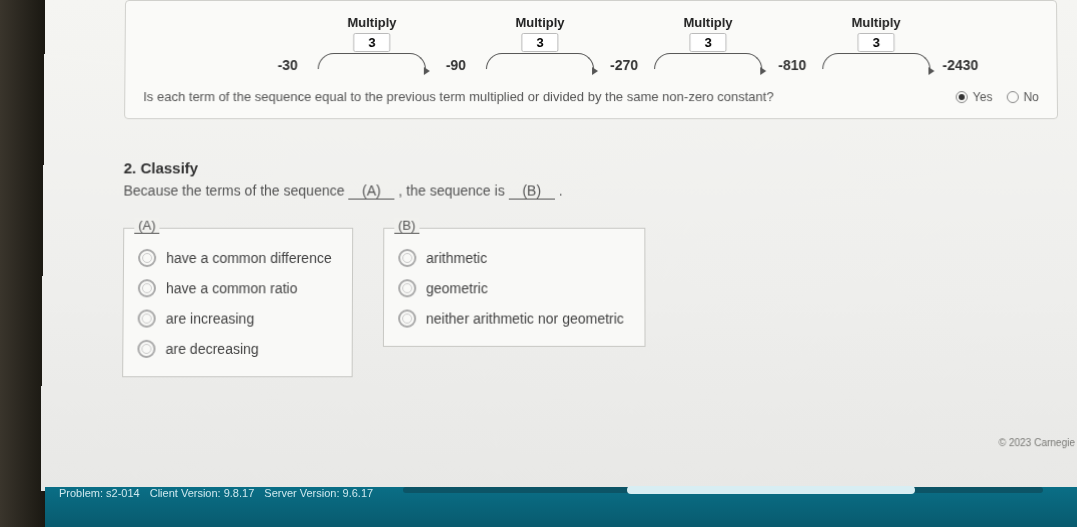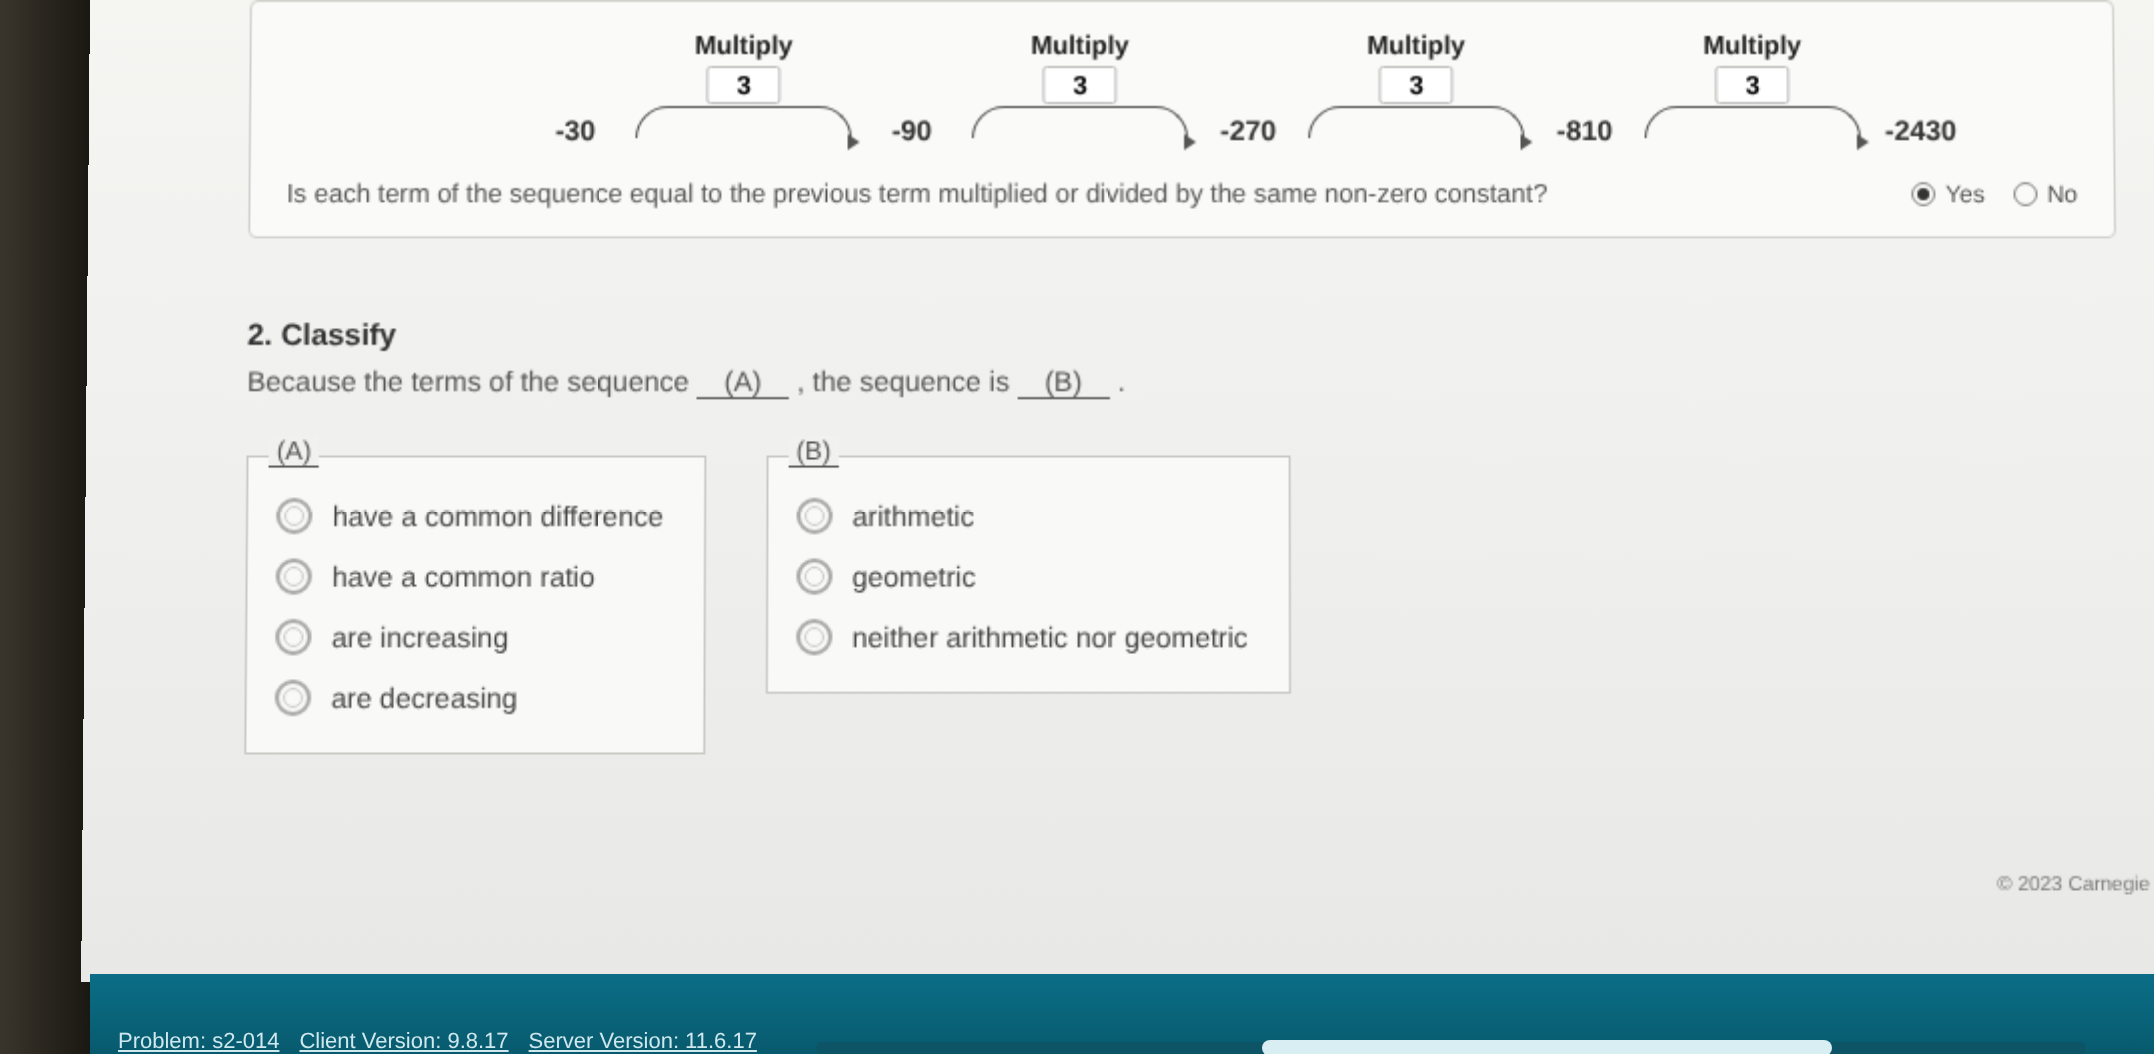--- a/index.html
+++ b/index.html
@@ -183,24 +183,23 @@
   }
   
   .footer {
     position: absolute;
     left: 45px; right: 0; bottom: 0;
     height: 40px;
     background: linear-gradient(180deg, #0a6e86 0%, #085a6e 100%);
     color: #cfe8ee;
     font-size: 11px;
     display: flex;
-    align-items: flex-end;
+    align-items: flex-start;
     padding: 0 14px;
     gap: 10px;
-    text-decoration: underline;
   }
   .scroll-track {
     flex: 1;
     height: 6px;
     background: #0c5466;
     border-radius: 3px;
     margin: 0 20px;
     position: relative;
   }
   .scroll-thumb {
@@ -328,17 +327,17 @@
       </div>
     </div>
   </div>
 
   <div class="copyright">© 2023 Carnegie</div>
 </div>
 
 <div class="footer">
   <span>Problem: s2-014</span>
   <span>Client Version: 9.8.17</span>
-  <span>Server Version: 11.6.17</span>
+  <span>Server Version: 9.6.17</span>
   <div class="scroll-track">
     <div class="scroll-thumb"></div>
   </div>
 </div>
 
 </body></html>

